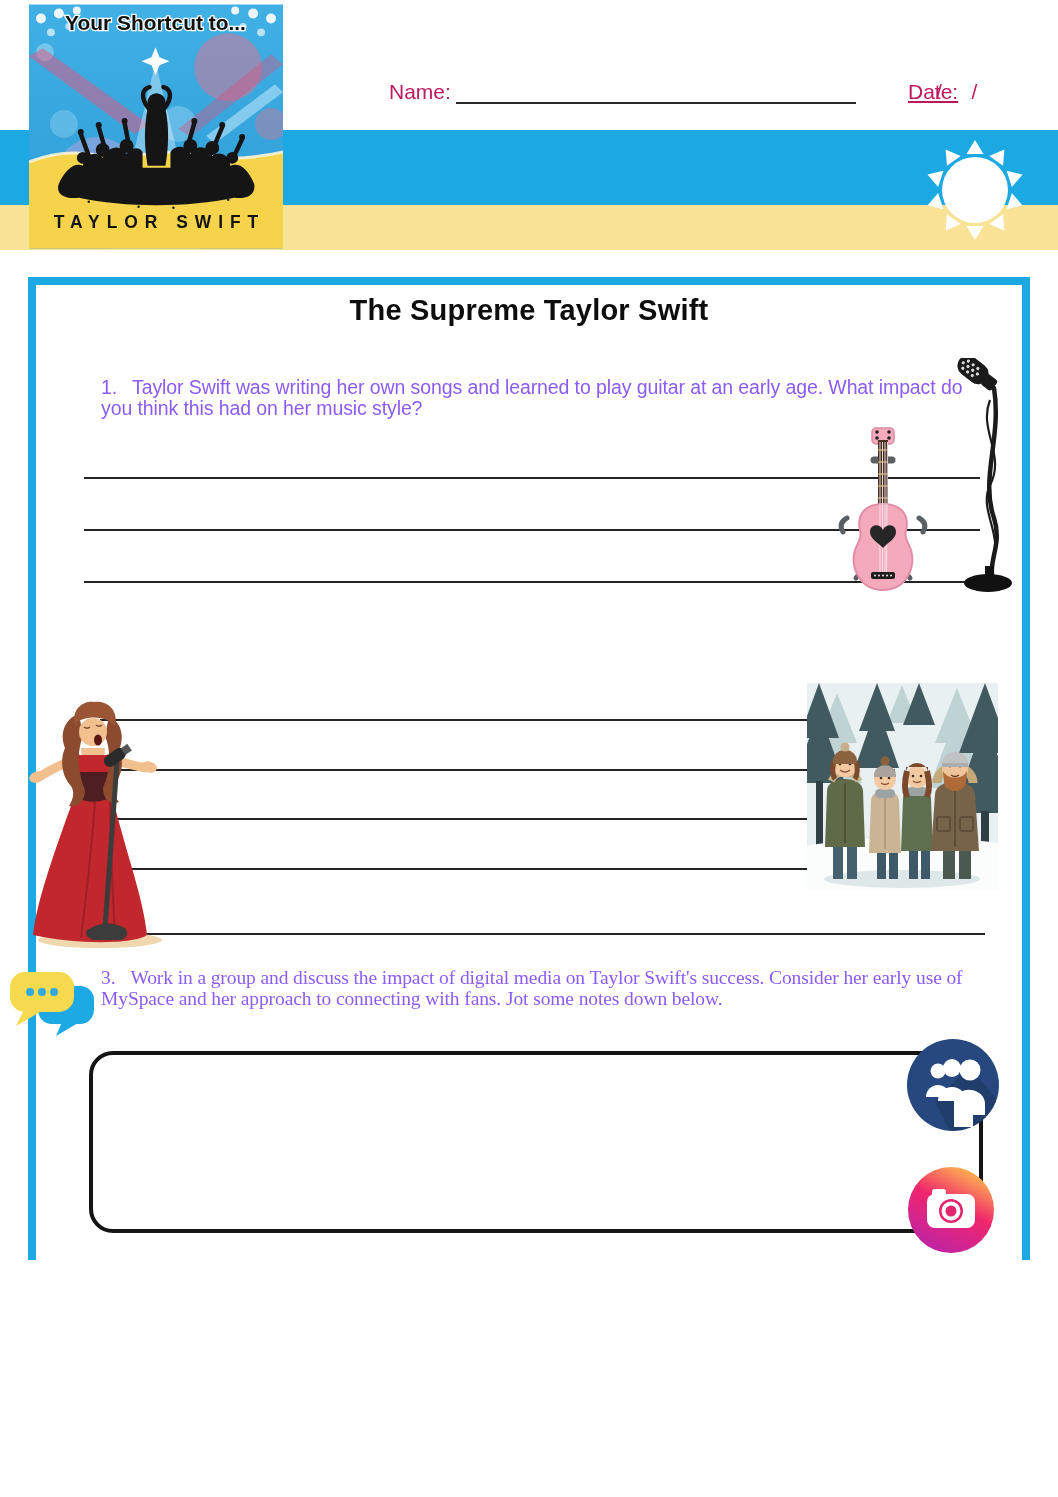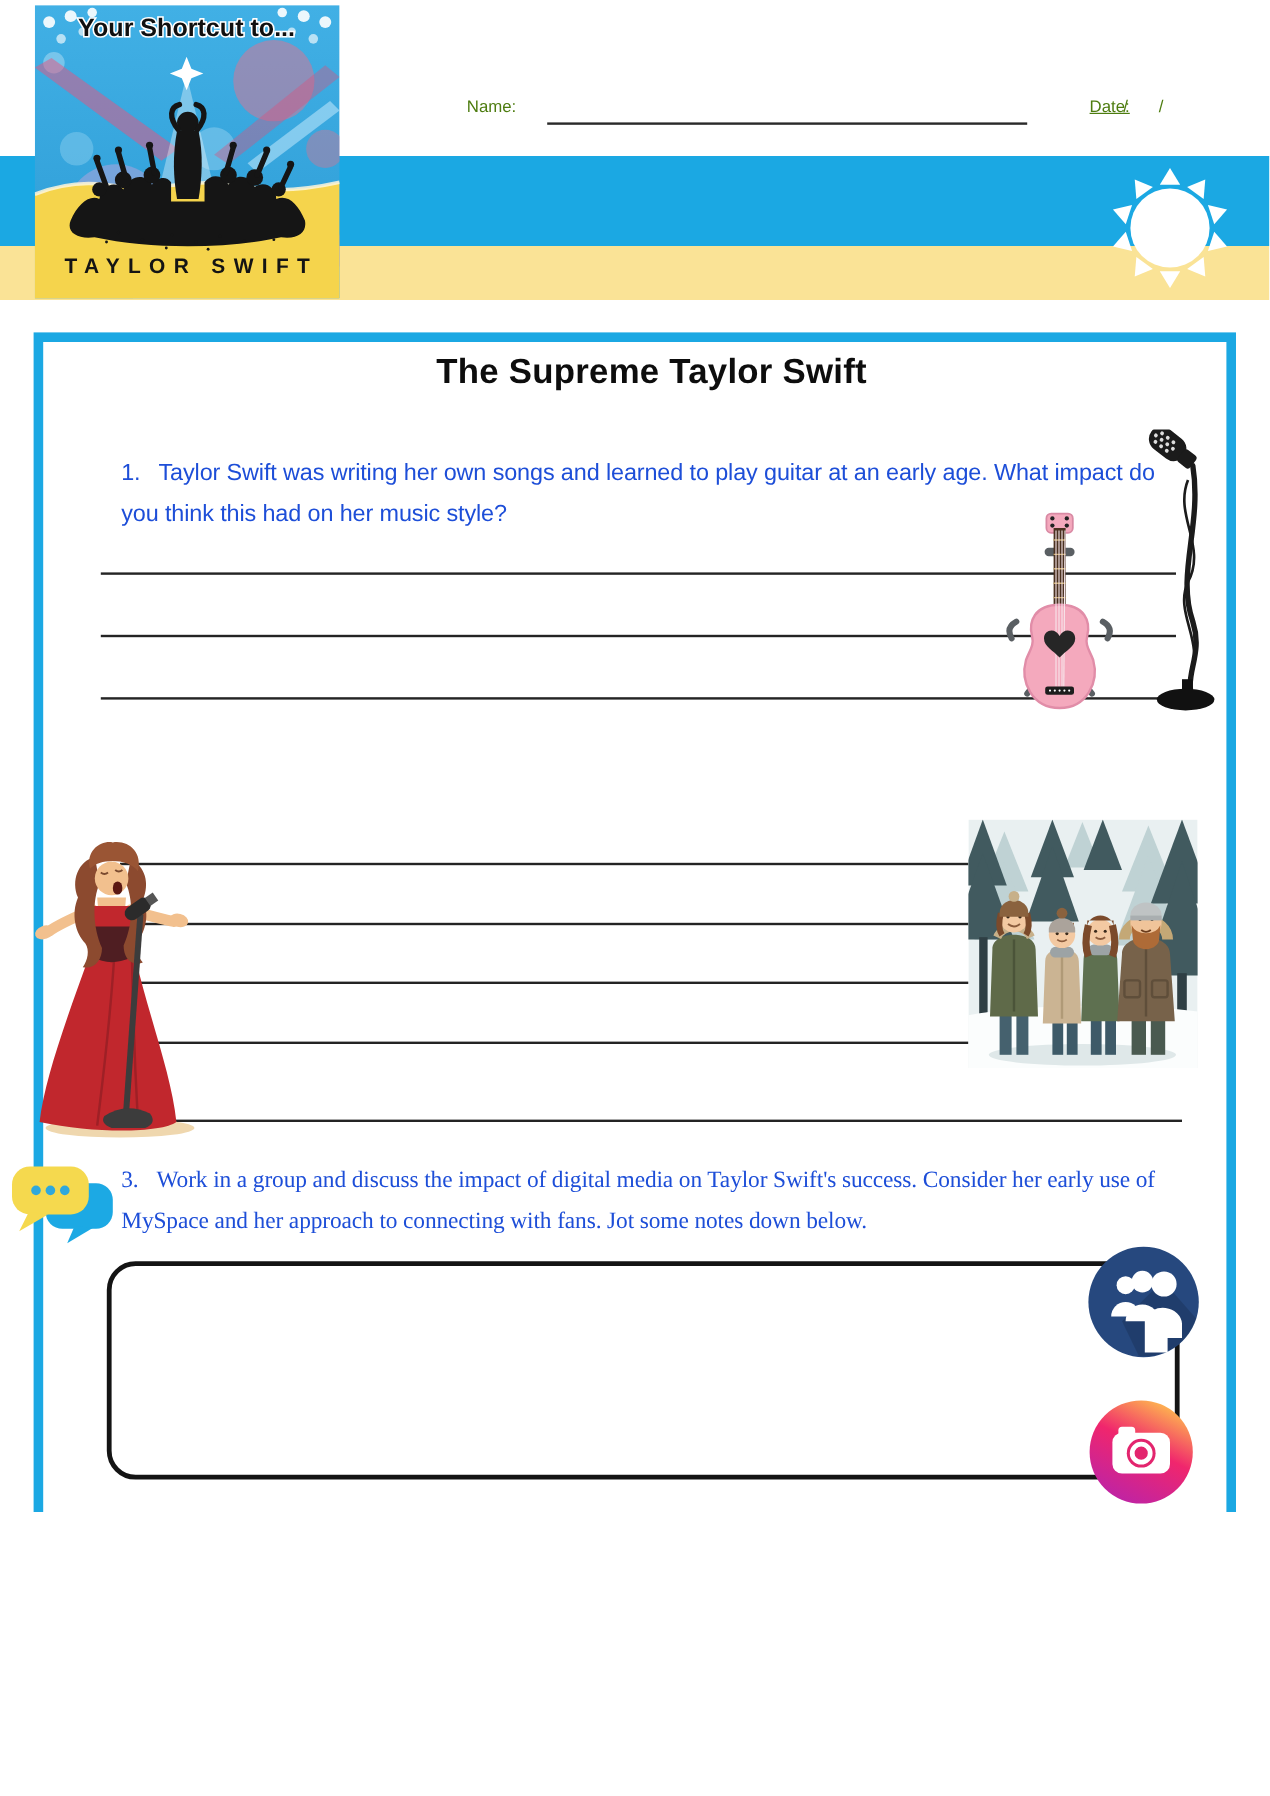--- a/index.html
+++ b/index.html
@@ -5,31 +5,31 @@
   html,body{margin:0;padding:0;background:#fff;}
   .page{position:relative;width:1058px;height:1260px;background:#ffffff;overflow:hidden;
         font-family:"Liberation Sans",sans-serif;color:#1a1a1a;}
   .abs{position:absolute;}
   
   .band-blue{left:0;top:130px;width:1058px;height:75px;background:#1BA8E3;}
   .band-yellow{left:0;top:205px;width:1058px;height:45px;background:#FAE396;}
   
   .cover{left:29px;top:3px;width:254px;height:247px;}
   
-  .hdr-text{font-size:14px;color:#4d7c0f;}
+  .hdr-text{font-size:21px;color:#be185d;}
   .name-label{left:389px;top:80px;}
   .name-line{left:456px;top:76px;width:400px;height:26px;border-bottom:2.5px solid #2a2a2a;}
   .date-label{left:908px;top:80px;text-decoration:underline;}
   .date-slashes{left:936px;top:80px;white-space:pre;word-spacing:9px;}
   .sun{left:920px;top:135px;width:110px;height:110px;}
   
   .frame{left:28px;top:277px;width:1002px;height:1200px;border:8px solid #1BA8E3;
          box-sizing:border-box;background:#fff;}
-  .title{left:28px;top:294px;width:1002px;text-align:center;font-size:29px;font-weight:800;color:#0d0d0d;letter-spacing:0.2px;padding-left:14px;}
-  .question{font-size:19.5px;line-height:34px;color:#1d4ed8;letter-spacing:-0.1px;}
+  .title{left:28px;top:294px;width:1002px;text-align:center;font-size:29px;font-weight:800;color:#0d0d0d;letter-spacing:0.2px;}
+  .question{font-size:19.5px;line-height:21px;color:#8b5cf6;letter-spacing:-0.1px;}
   .qnum{margin-right:15px;}
   .q1{left:101px;top:377px;width:868px;}
   .q2{left:97px;top:617px;width:882px;}
   .q3{left:97px;top:963px;width:908px;}
   .q4{left:97px;top:1255px;width:908px;}
   .ans{position:absolute;height:0;border-top:2px solid #242424;}
   
   .notes-box{left:89px;top:1051px;width:894px;height:182px;border:4px solid #141414;
              border-radius:24px;box-sizing:border-box;background:#fff;}
   .icon-box{position:absolute;}

